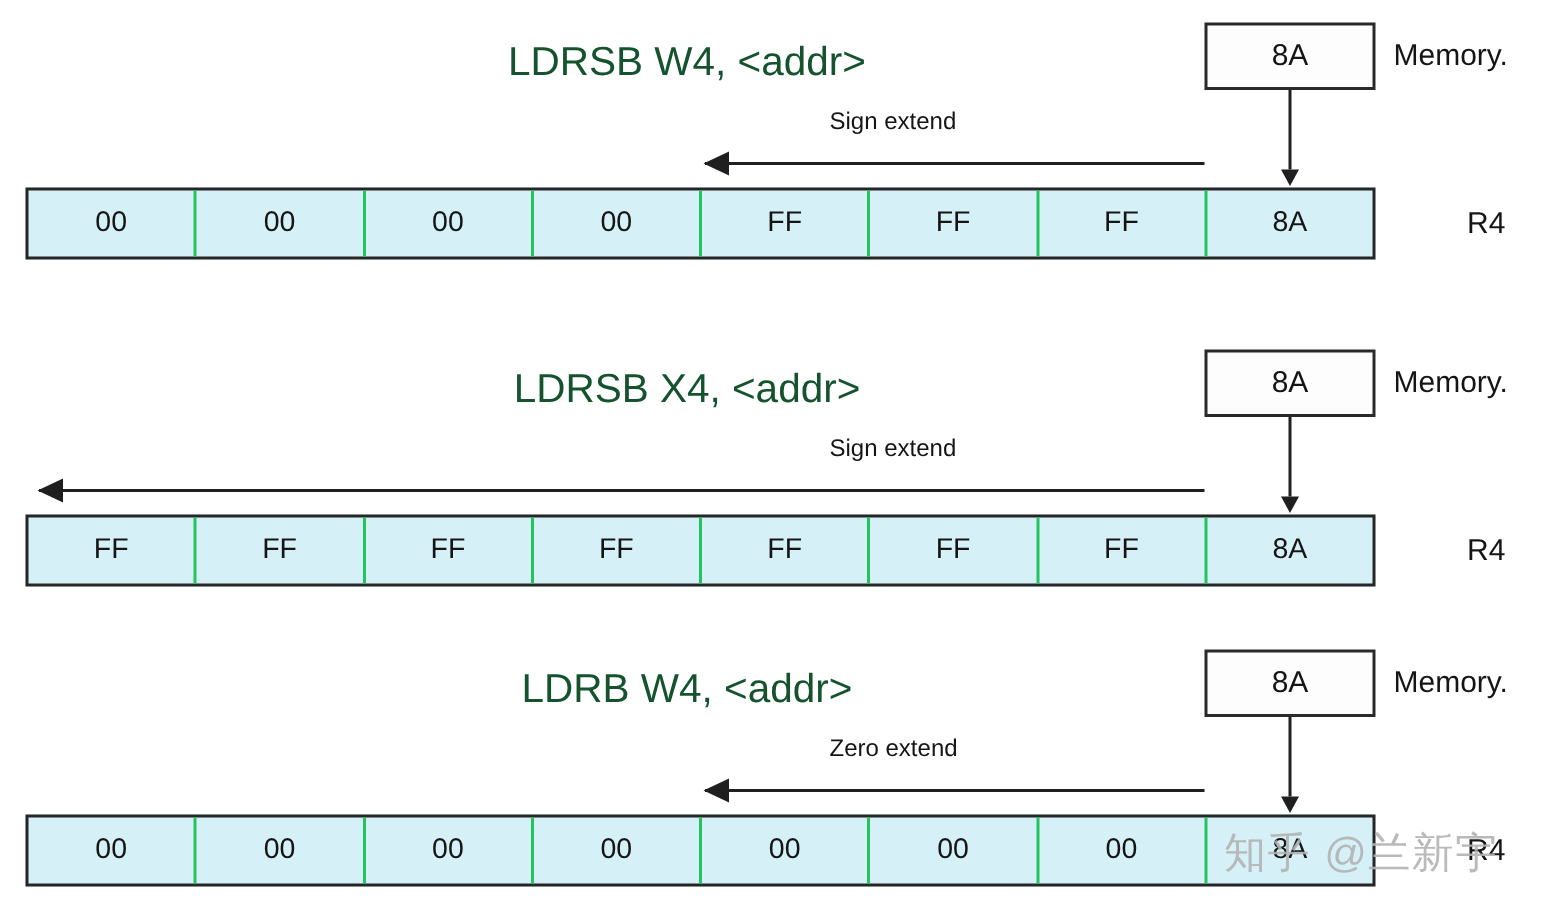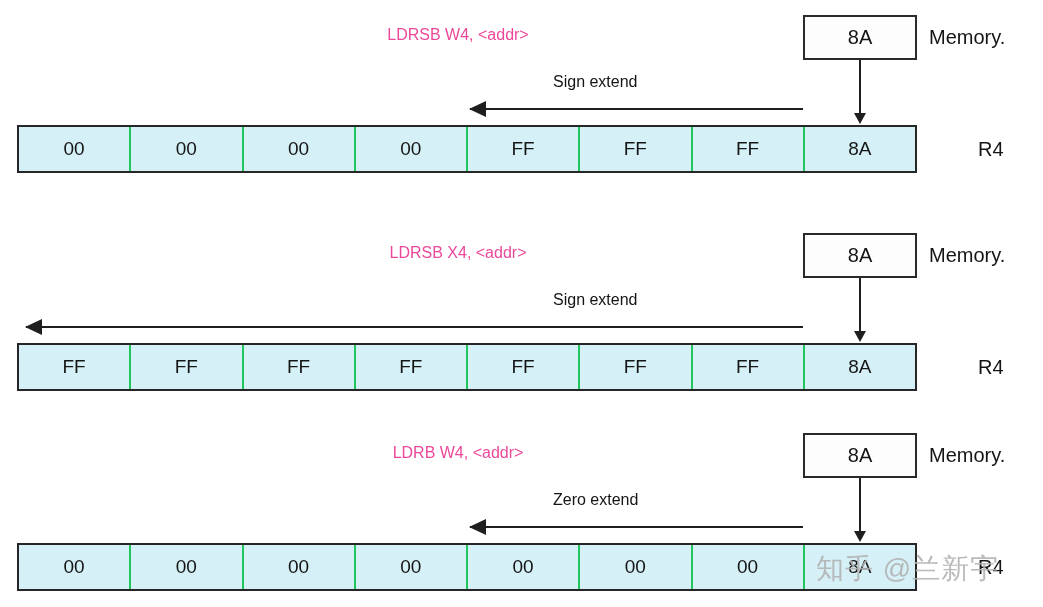--- a/index.html
+++ b/index.html
@@ -7,21 +7,21 @@
     position:relative;
     width:1043px;height:607px;
     background:#ffffff;
     font-family:"Liberation Sans", sans-serif;
     color:#151515;
     overflow:hidden;
   }
   .section{position:absolute;left:0;width:1043px;height:200px;}
   .title{
     position:absolute;left:258px;top:26px;width:400px;
-    text-align:center;font-size:16px;color:#ec4899;
+    text-align:center;font-size:27px;color:#14532d;
   }
   .memory-box{
     position:absolute;left:803px;top:15px;width:110px;height:41px;
     background:#fdfdfd;border:2px solid #2a2a2a;
     display:flex;align-items:center;justify-content:center;
     font-size:20px;
   }
   .memory-label{
     position:absolute;left:929px;top:15px;height:45px;
     display:flex;align-items:center;font-size:20px;

